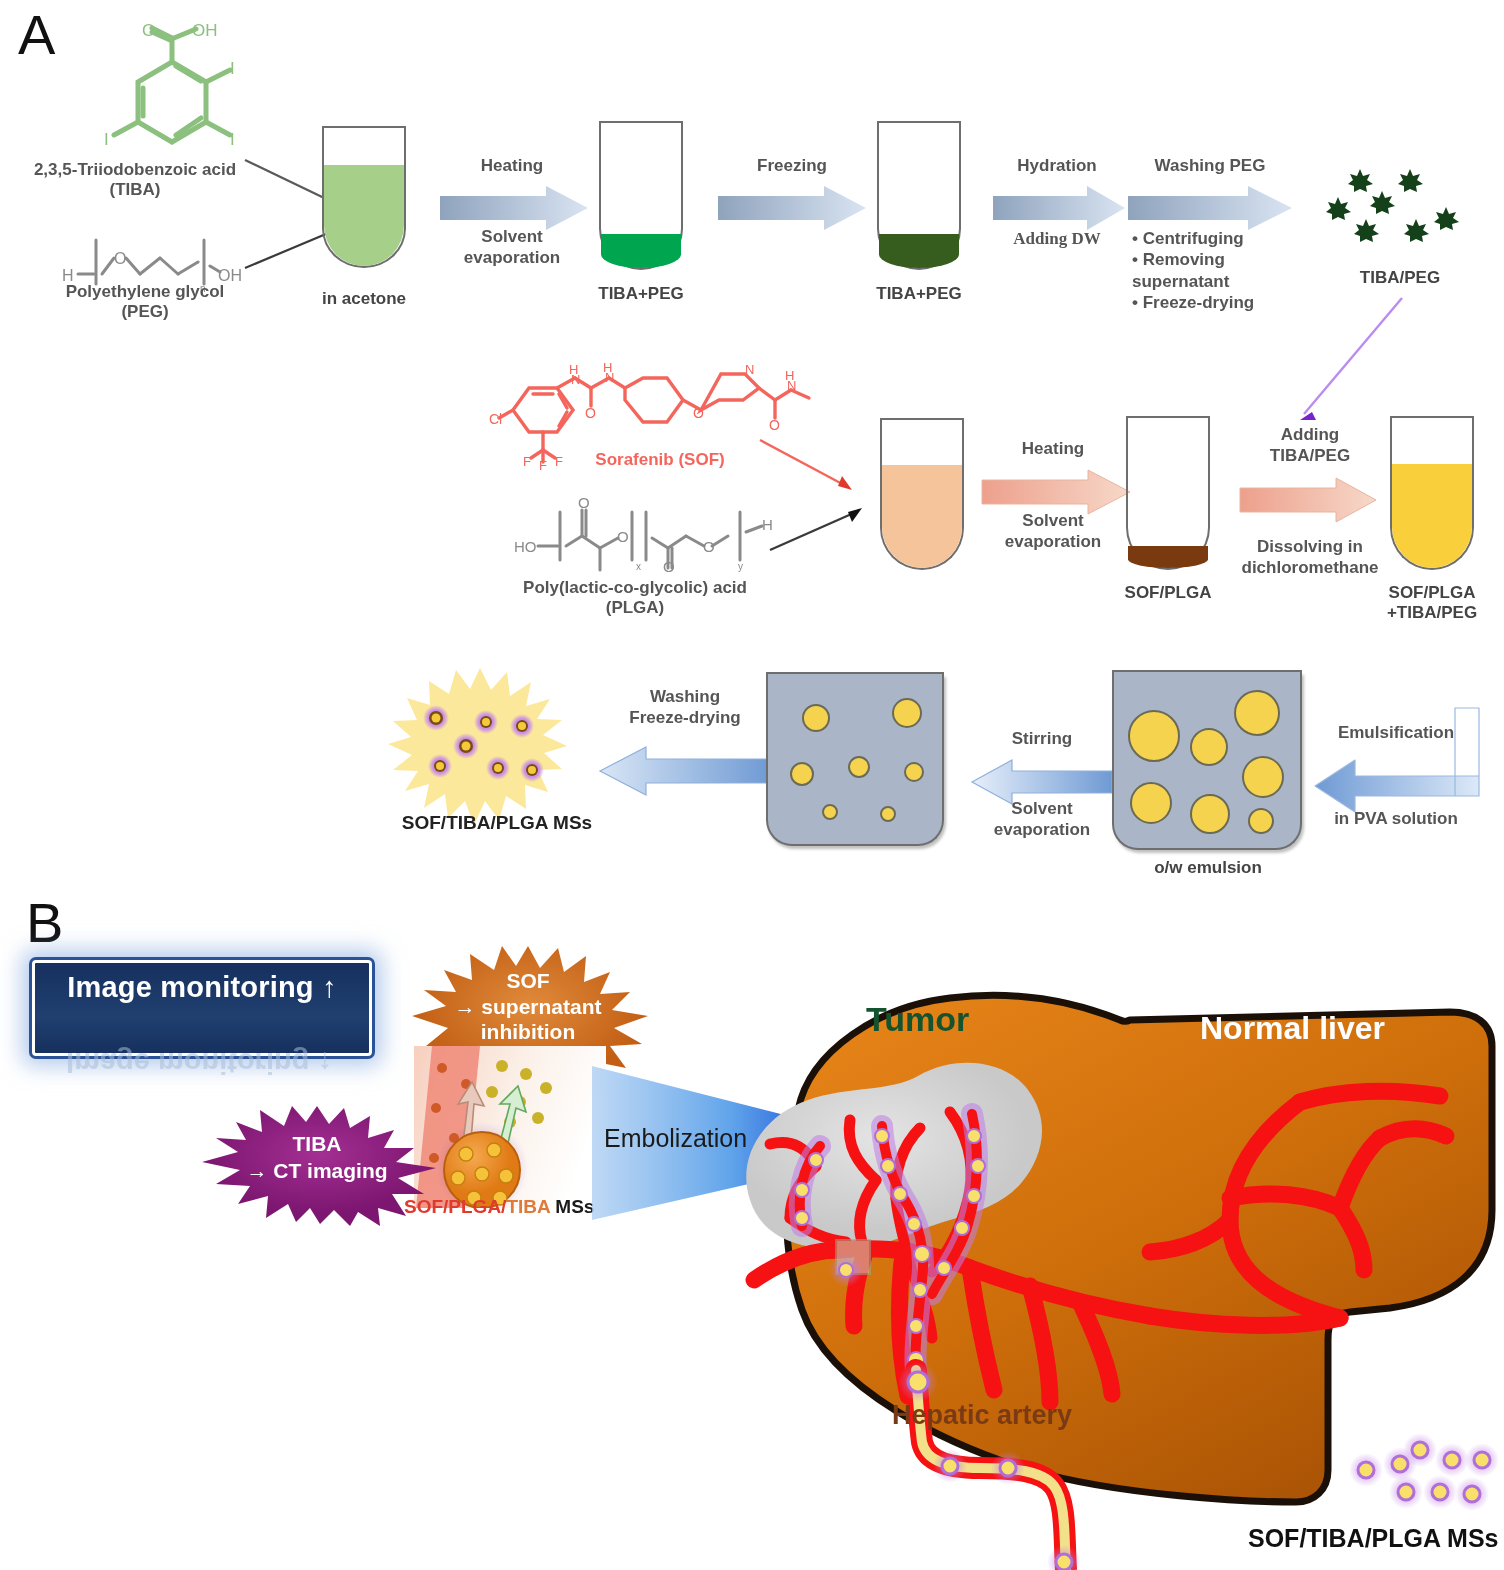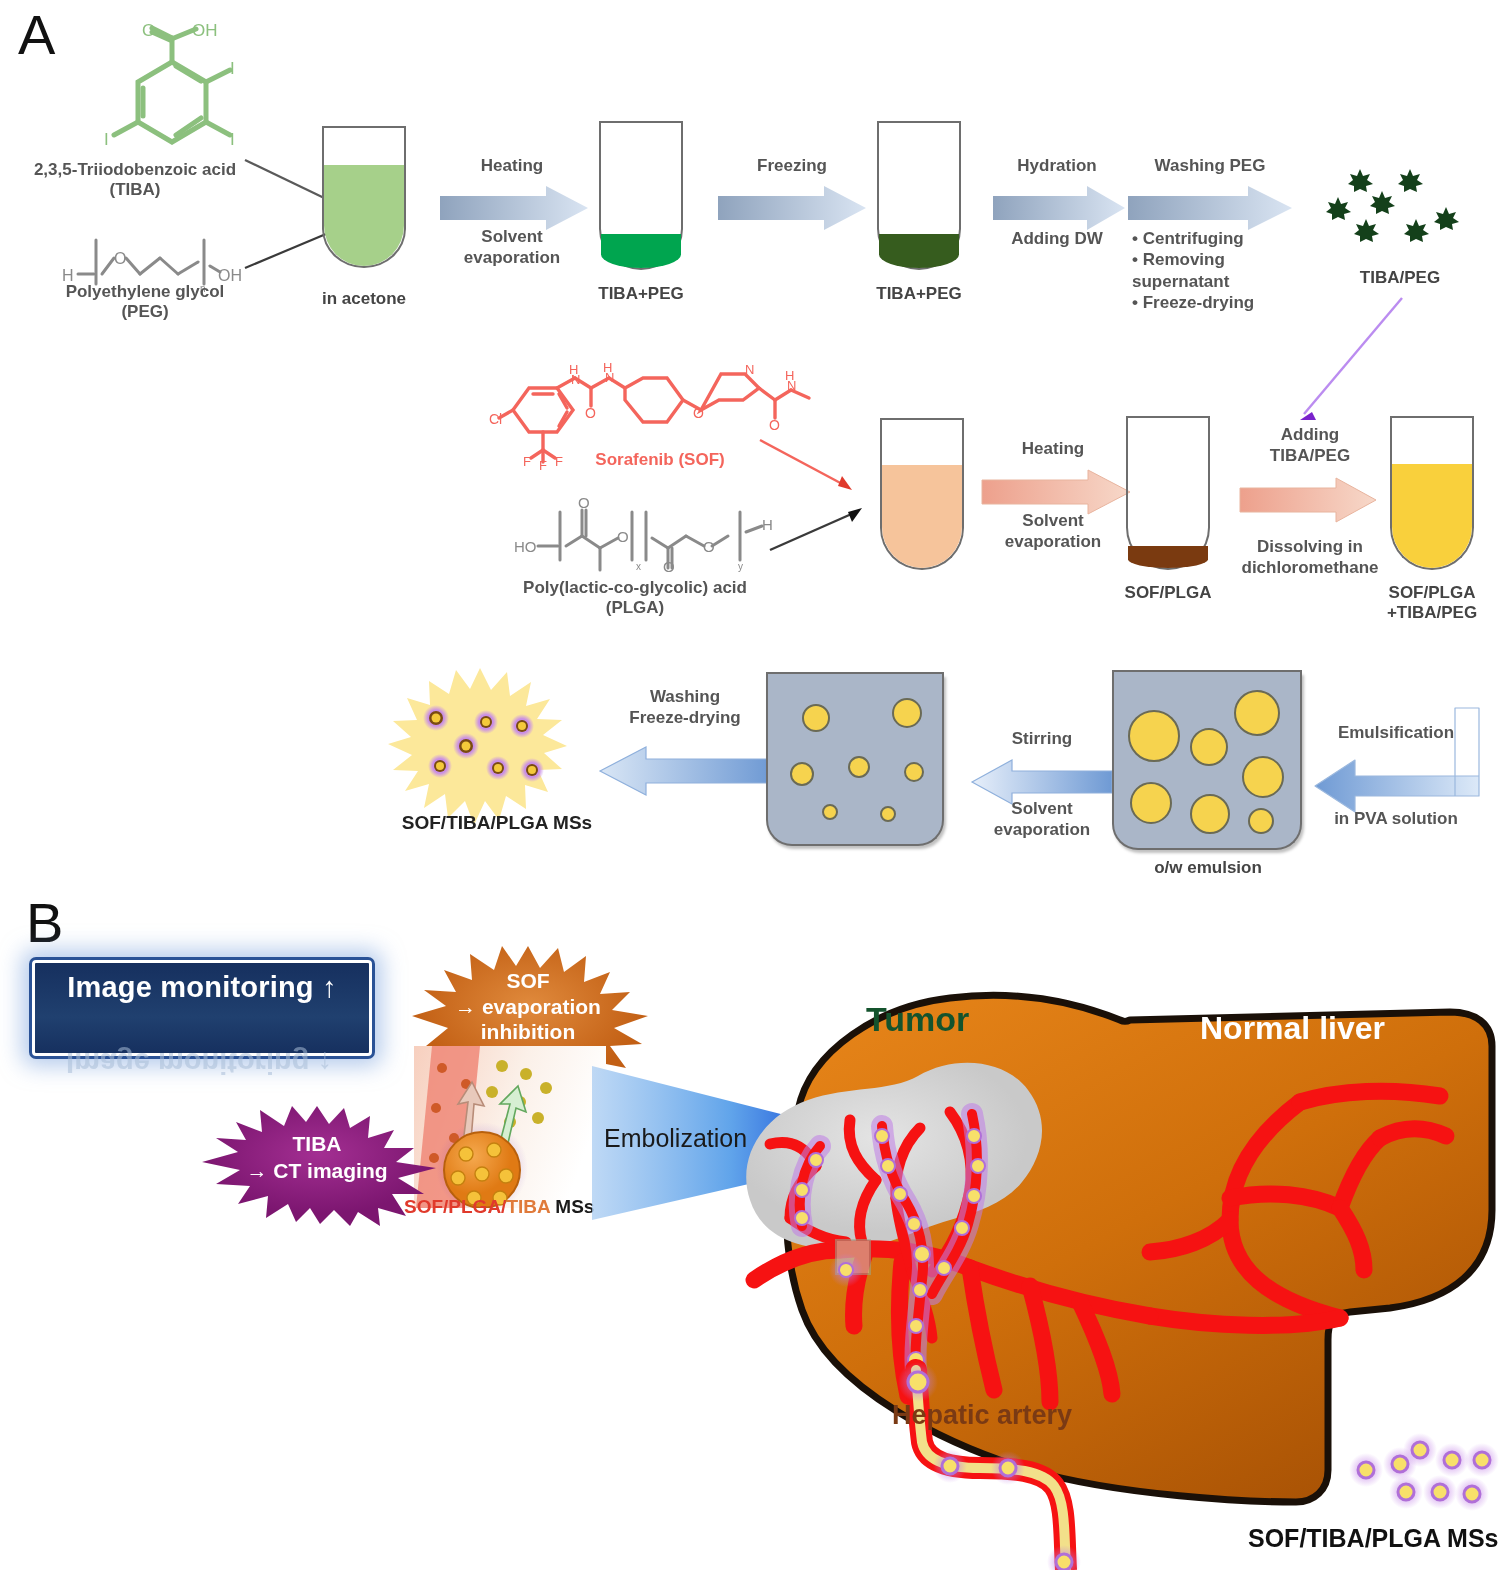--- a/index.html
+++ b/index.html
@@ -175,21 +175,21 @@
   <svg width="132" height="52" viewBox="0 0 132 52">
     <defs>
         <linearGradient id="gb3" x1="0" y1="0" x2="1" y2="0">
       <stop offset="0" stop-color="#8fa3bd"></stop>
           <stop offset="1" stop-color="#d9e4f2"></stop>
         </linearGradient>
       </defs>
     <polygon points="0,10 94,10 94,0 132,22 94,44 94,34 0,34" fill="url(#gb3)"></polygon>
   </svg>
 </div>
-<div class="abs proc" style="left:995px;top:228px;width:124px;">Adding DW</div>
+<div class="abs proc" style="left:995px;top:228px;width:124px;font-family:Liberation Serif, serif;">Adding DW</div>
 
 <div class="abs proc" style="left:1130px;top:155px;width:160px;">Washing PEG</div>
 <div class="abs barrow" style="left:1128px;top:186px;">
   <svg width="164" height="52" viewBox="0 0 164 52">
     <defs>
         <linearGradient id="gb4" x1="0" y1="0" x2="1" y2="0">
       <stop offset="0" stop-color="#8fa3bd"></stop>
           <stop offset="1" stop-color="#d9e4f2"></stop>
         </linearGradient>
       </defs>
@@ -545,21 +545,21 @@
       </radialGradient>
     </defs>
     <path fill="url(#ob)" d="M130 4 L142 26 L160 6 L166 30 L188 14 L186 40 L212 30 L202 52 L232 50 L214 68
       L250 74 L216 86 L244 102 L212 104 L228 126 L198 120 L200 146 L176 130 L168 150 L150 132
       L136 152 L126 130 L110 148 L102 126 L78 142 L80 116 L50 126 L62 104 L28 104 L50 86
       L14 74 L48 64 L26 48 L58 50 L46 28 L74 38 L72 12 L96 28 L104 4 L118 24 Z"></path>
   </svg>
 </div>
 <div class="abs" style="left:418px;top:968px;width:220px;text-align:center;color:#fff;font-size:21px;font-weight:700;line-height:1.22;">
   <div>SOF</div>
-  <div>→ evaporation</div>
+  <div>→ supernatant</div>
   <div>inhibition</div>
 </div>
 
 <div class="abs" style="left:414px;top:1046px;width:192px;height:162px;overflow:hidden;">
   <svg width="192" height="162" viewBox="0 0 192 162">
     <defs>
       <linearGradient id="insetbg" x1="0" y1="0" x2="1" y2="0.3">
         <stop offset="0%" stop-color="#f7cfbe"></stop>
           <stop offset="55%" stop-color="#fbf0e8"></stop>
         <stop offset="100%" stop-color="#ffffff"></stop>

